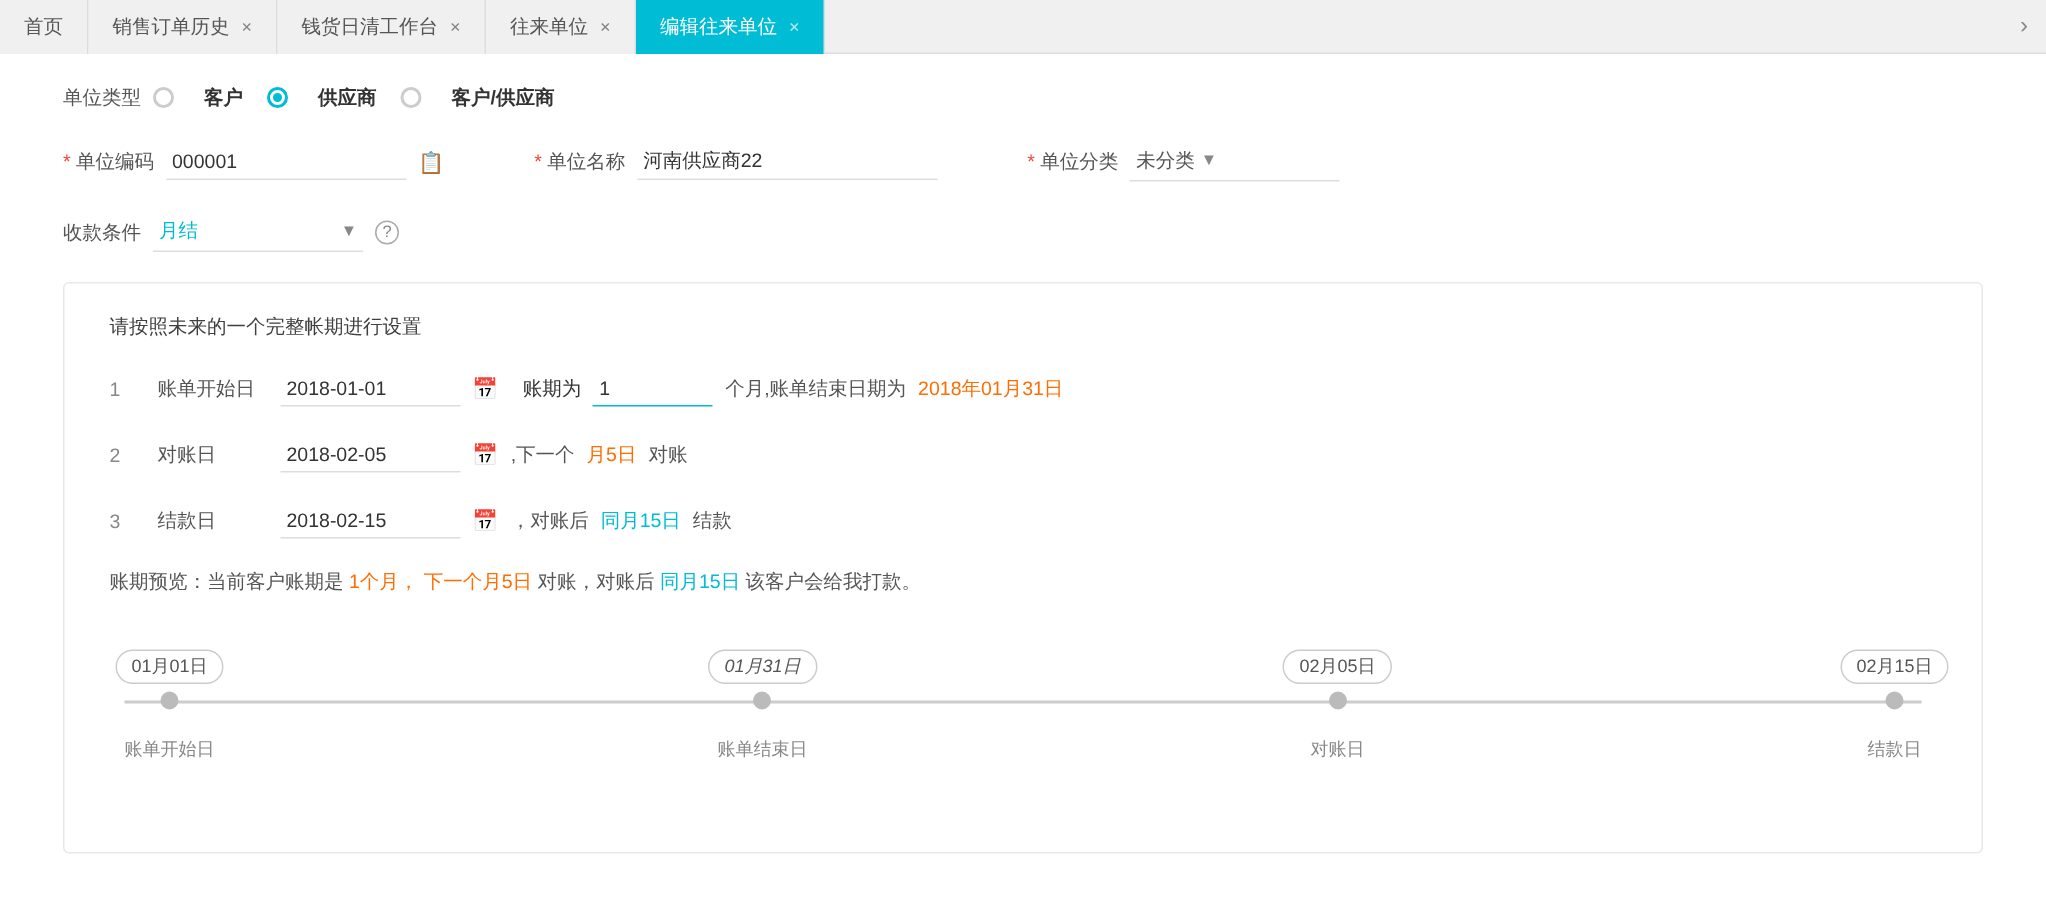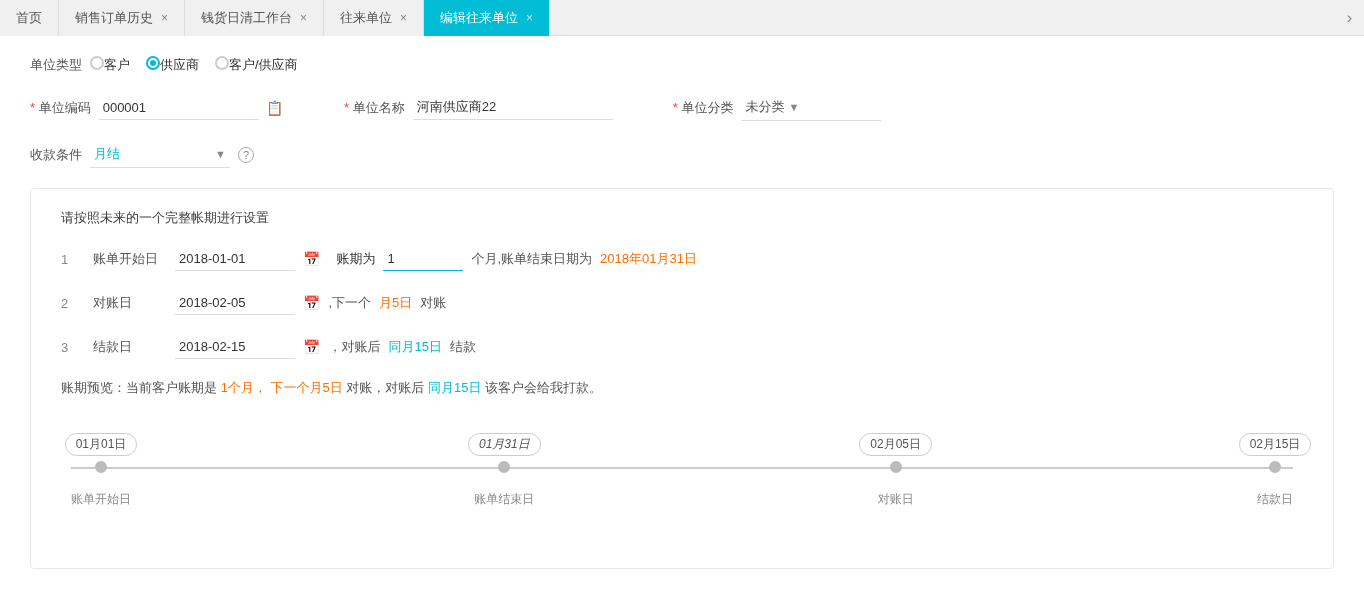--- a/index.html
+++ b/index.html
@@ -41,21 +41,21 @@
       margin-left: auto;
       padding: 0 12px;
       cursor: pointer;
       font-size: 16px;
       color: #888;
     }
 
     
     .content {
       background: #fff;
-      padding: 20px 30px;
+      padding: 20px 42px;
       min-height: calc(100vh - 36px);
     }
 
     
     .form-row {
       display: flex;
       align-items: center;
       margin-bottom: 20px;
       gap: 20px;
     }
@@ -72,22 +72,24 @@
       content: '* ';
       color: #f44336;
     }
     .radio-group {
       display: flex;
       align-items: center;
       gap: 16px;
     }
     .radio-item {
       display: flex;
-      gap: 0;
-      cursor: pointer;
+      align-items: center;
+      gap: 20px;
+      cursor: pointer;
+      font-weight: bold;
     }
     .radio-circle {
       width: 14px;
       height: 14px;
       border-radius: 50%;
       border: 2px solid #ccc;
       background: #fff;
       display: inline-flex;
       align-items: center;
       justify-content: center;

